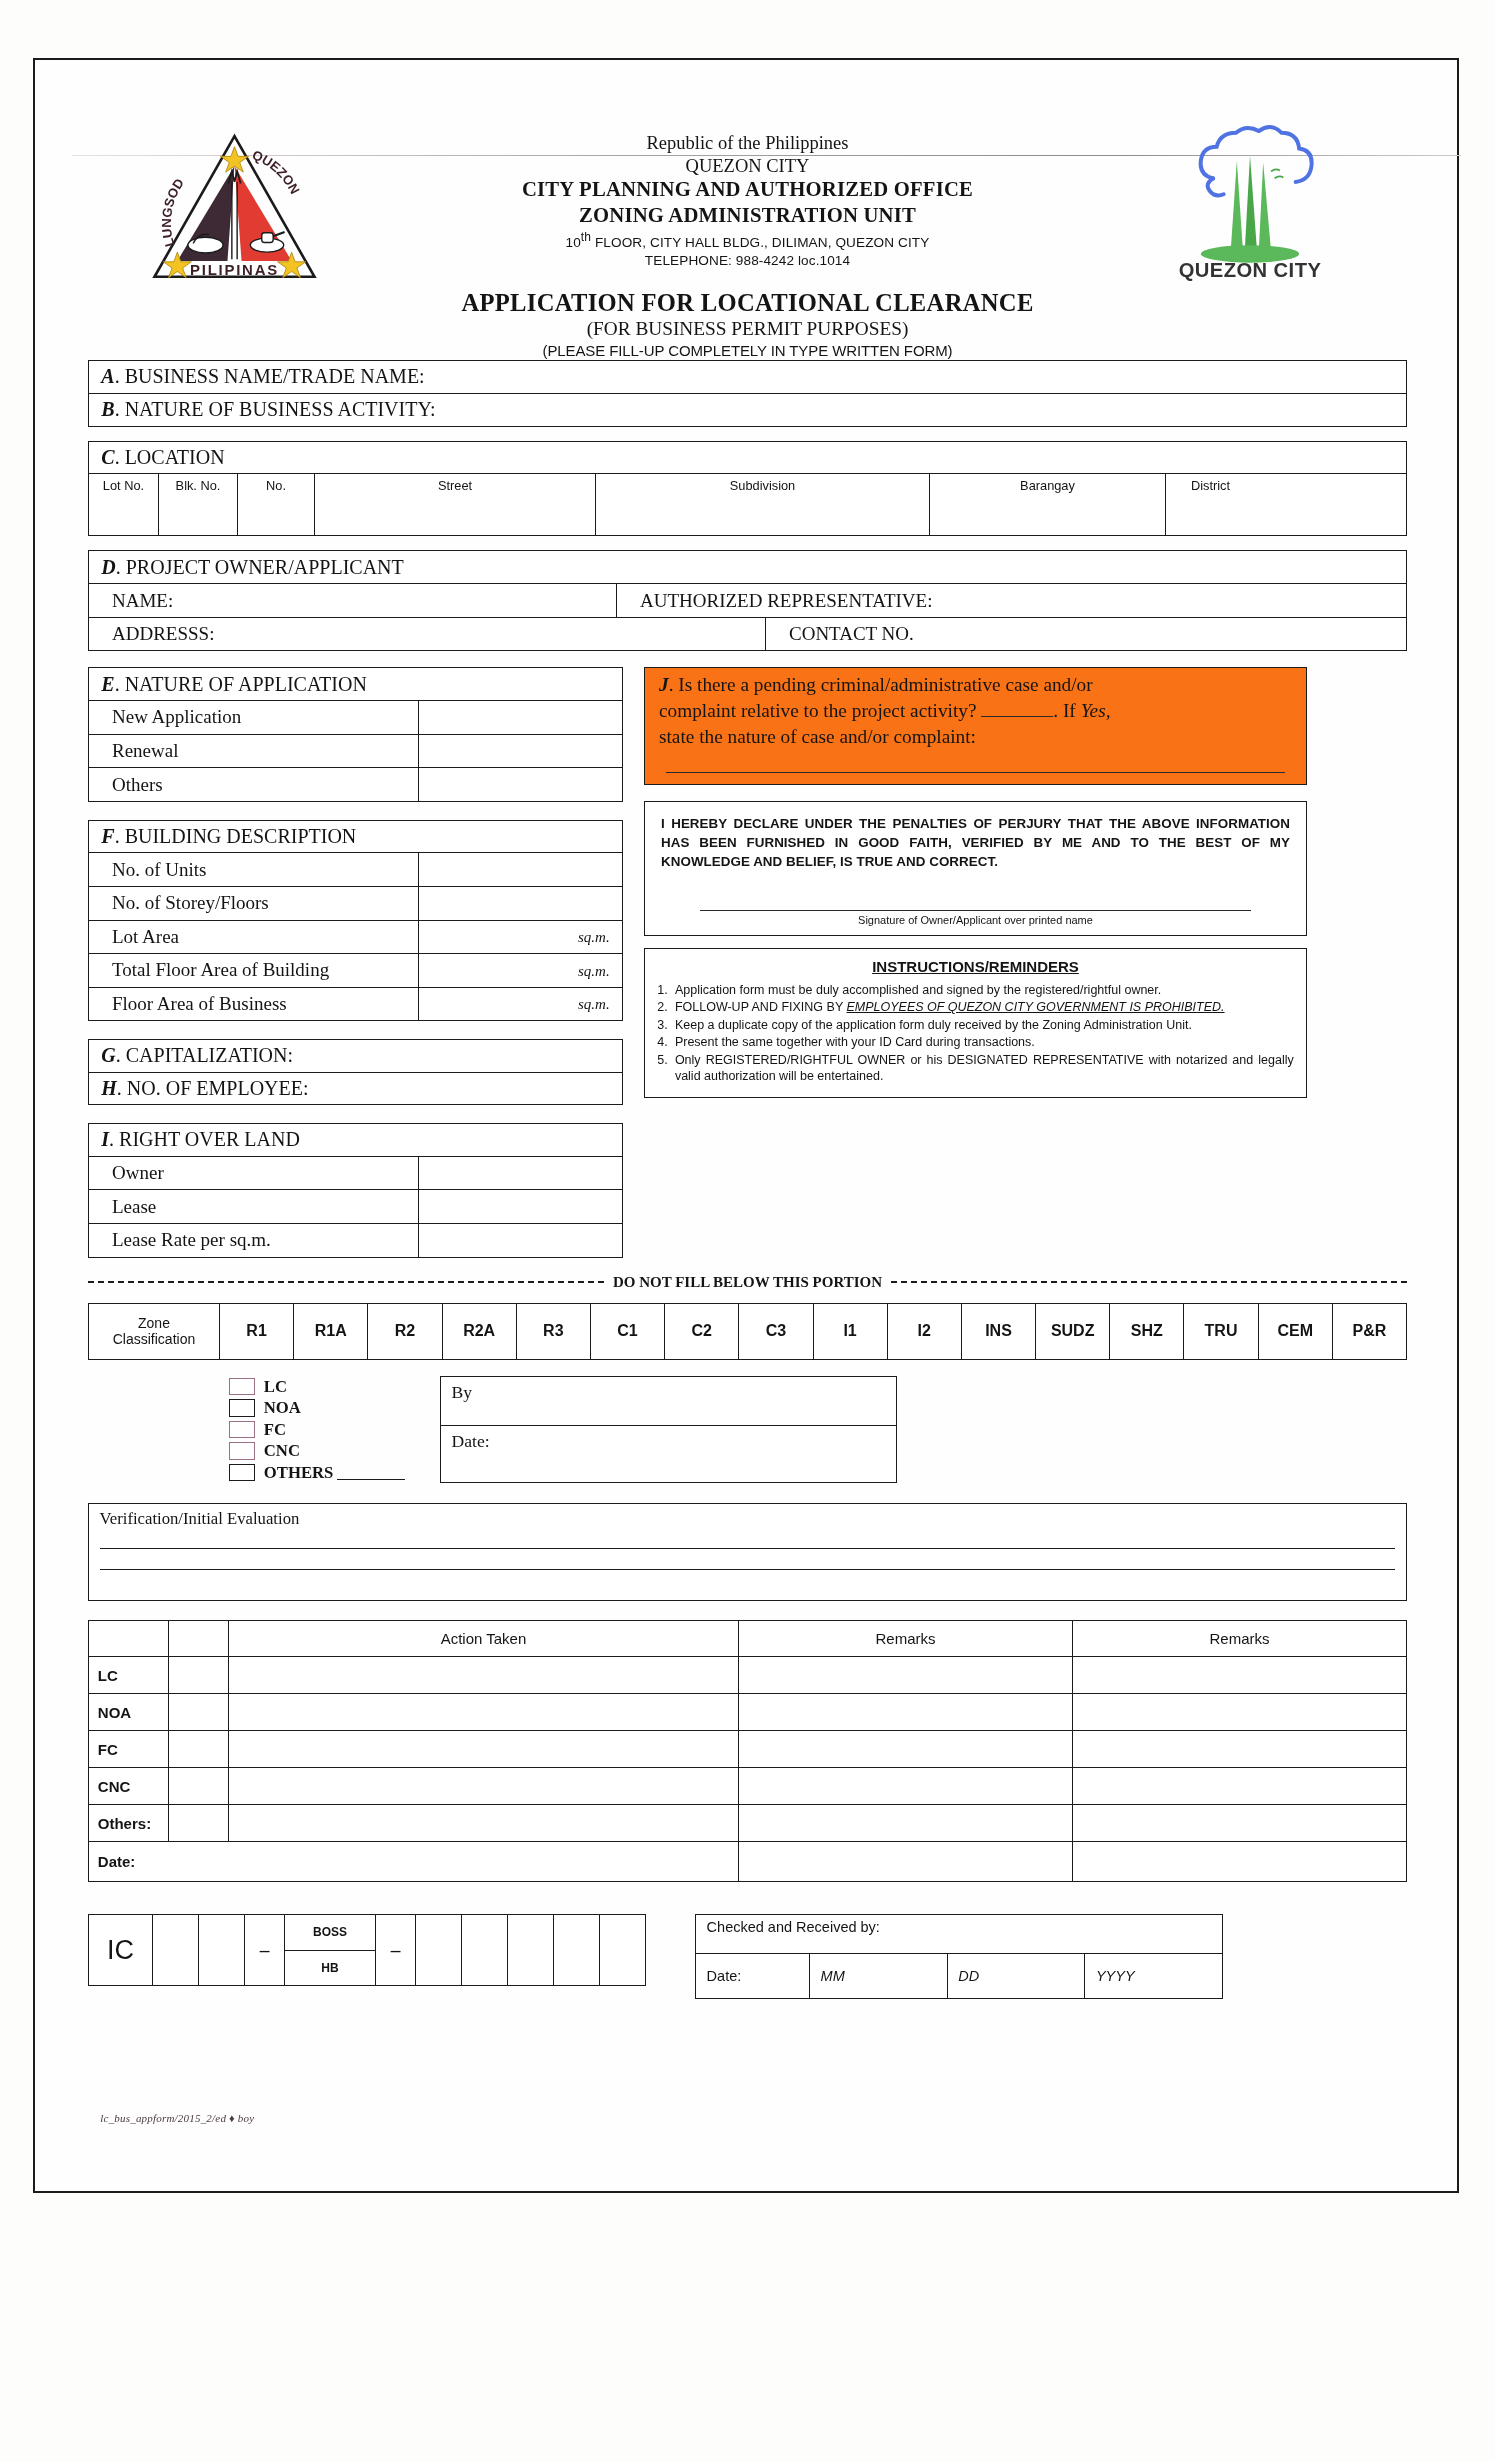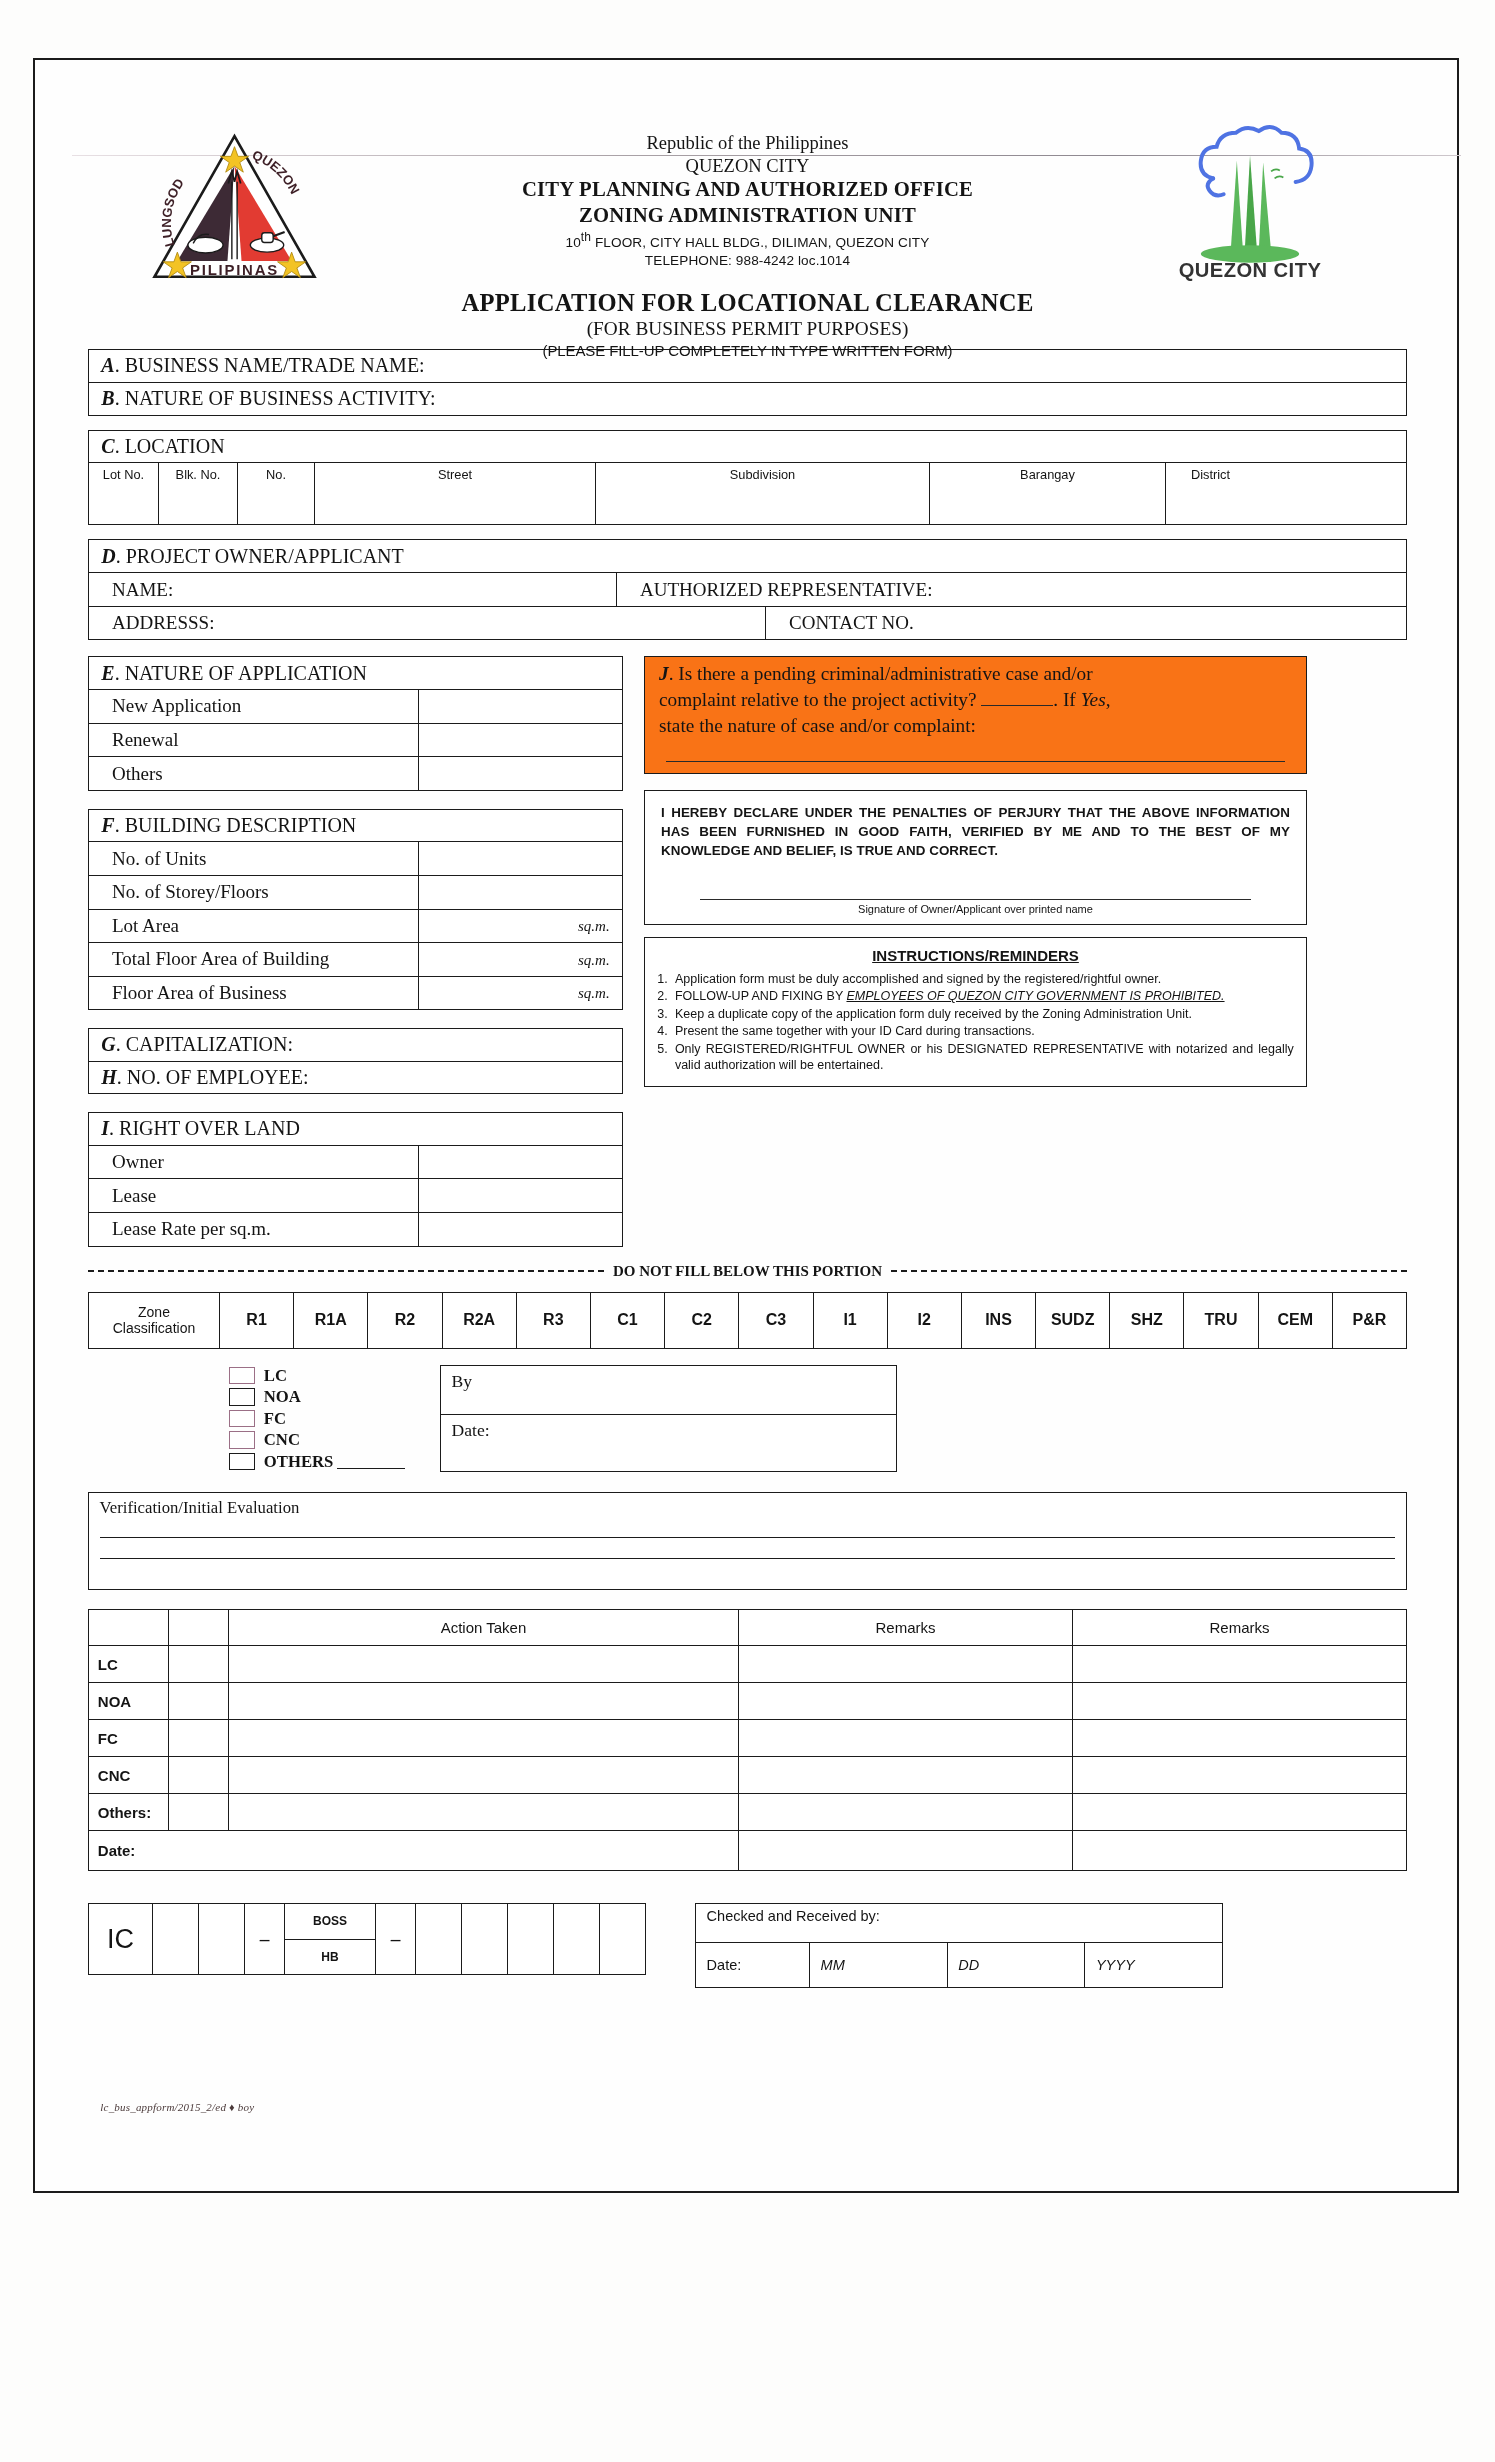--- a/index.html
+++ b/index.html
@@ -48,21 +48,21 @@
     font-size: 15px; line-height: 1.3; letter-spacing: -0.1px;
   }
 
   
   .blk { border: 1.4px solid #1b1b1b; background: #fff; }
   .rowline { border-top: 1.3px solid #1b1b1b; }
   .lbl { font-size: 20px; padding: 4.4px 0 4.4px 12.3px; white-space: nowrap; }
   .lbl i { font-style: italic; font-weight: bold; }
   .sub { font-size: 19px; padding: 5.3px 0 5.3px 23px; }
 
-  .secA { margin-top: 6px; }
+  .secA { margin-top: 17px; }
   .secC { margin-top: 14px; }
   .loc-head { display: flex; }
   .loc-head > div {
     border-left: 1.2px solid #1b1b1b;
     text-align: center; font-family: "Liberation Sans", sans-serif;
     font-size: 12.8px; padding: 3.5px 0 2.6px;
   }
   .loc-head > div:first-child { border-left: none; }
   .loc-body { display: flex; height: 40px; }
   .loc-body > div { border-left: 1.2px solid #1b1b1b; }

